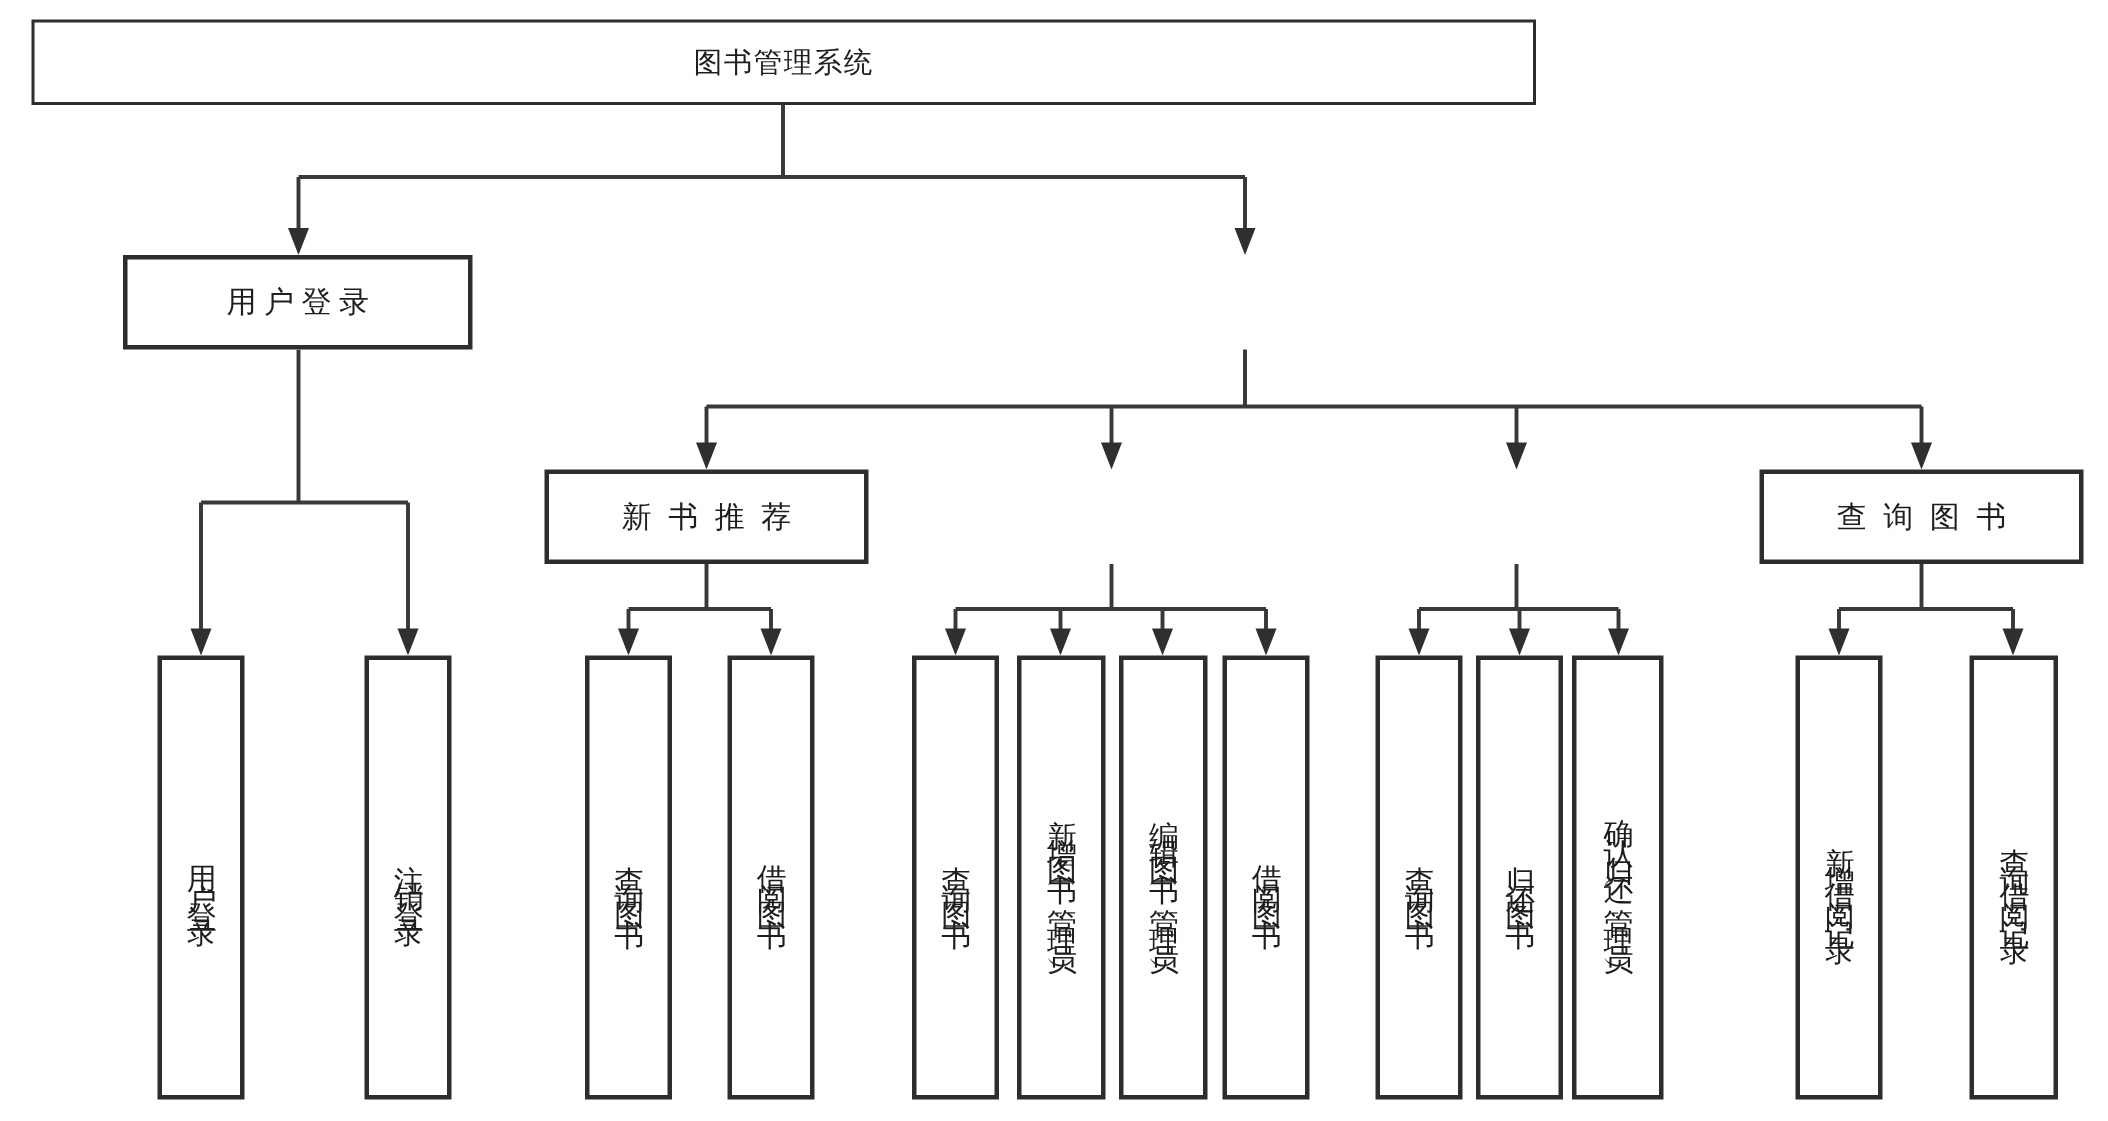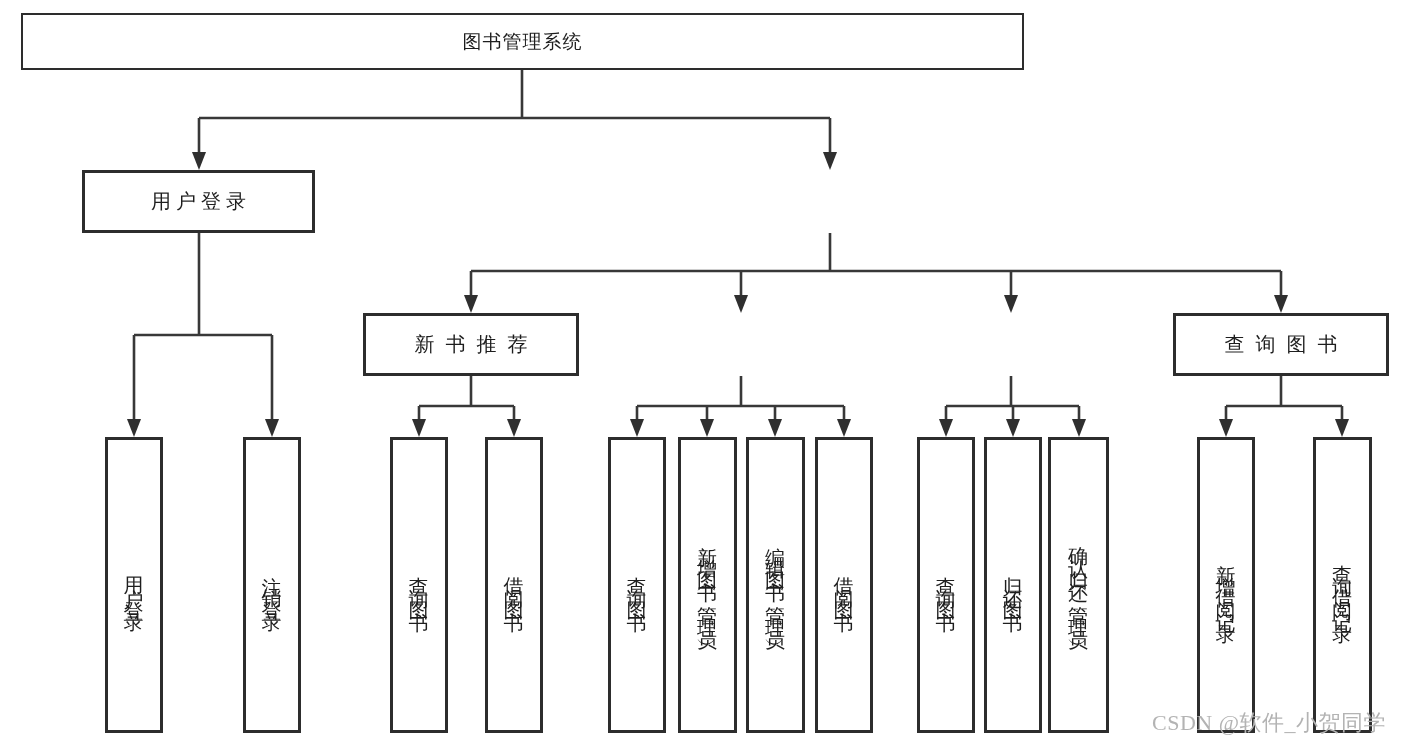--- a/index.html
+++ b/index.html
@@ -1,18 +1,18 @@
 <!DOCTYPE html>
 <html><head>
 <meta charset="utf-8">
 <style>
   html,body{margin:0;padding:0;background:#ffffff;}
   .stage{
     position:relative;width:1405px;height:747px;background:#ffffff;
-    font-family:Liberation Serif, serif;overflow:hidden;
+    font-family:Liberation Sans, sans-serif;overflow:hidden;
   }
   svg.wires{position:absolute;left:0;top:0;z-index:0;}
   svg.wires path{stroke:#383838;stroke-width:2.6;fill:none;}
   svg.wires polygon{fill:#2f2f2f;stroke:none;}
   .node{
     position:absolute;box-sizing:border-box;background:#ffffff;
     border:3px solid #2d2d2d;color:#1e1e1e;z-index:1;
     display:flex;align-items:center;justify-content:center;
     font-size:20px;white-space:nowrap;
   }
@@ -87,15 +87,14 @@
   <div class="node leaf" style="left:746px;top:437px;width:59px;height:296px;">编辑图书（管理员）</div>
   <div class="node leaf" style="left:815px;top:437px;width:58px;height:296px;">借阅图书</div>
 
   <div class="node leaf" style="left:917px;top:437px;width:58px;height:296px;">查询图书</div>
   <div class="node leaf" style="left:984px;top:437px;width:58px;height:296px;">归还图书</div>
   <div class="node leaf" style="left:1048px;top:437px;width:61px;height:296px;">确认归还（管理员）</div>
 
   <div class="node leaf" style="left:1197px;top:437px;width:58px;height:296px;">新增借阅记录</div>
   <div class="node leaf" style="left:1313px;top:437px;width:59px;height:296px;">查询借阅记录</div>
 
-  <div class="watermark">CSDN @软件_小贺同学</div>
 
 </div>
 
 </body></html>

